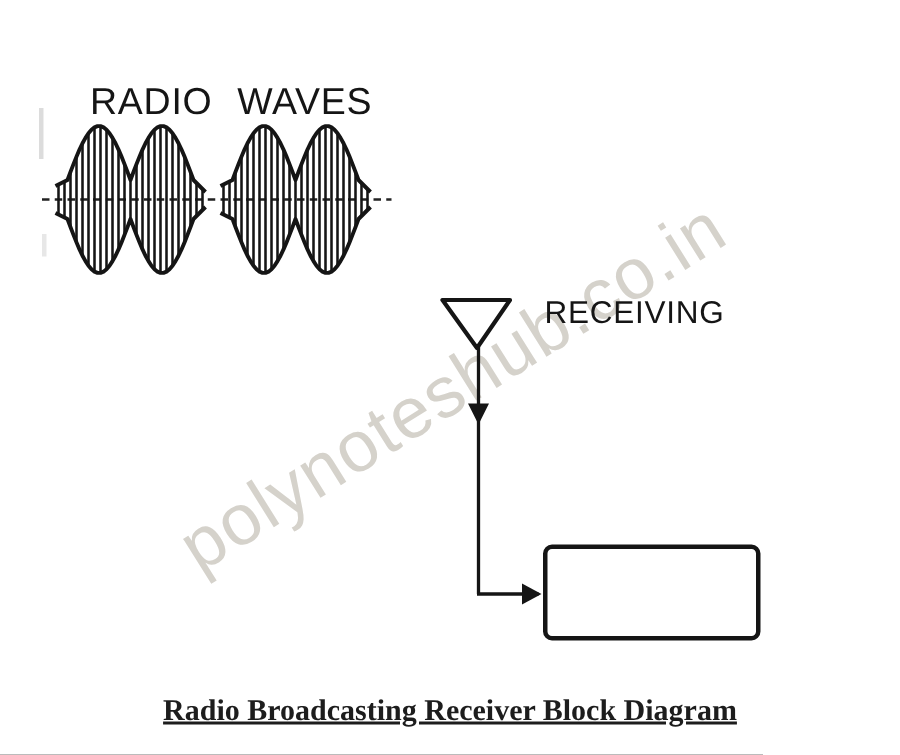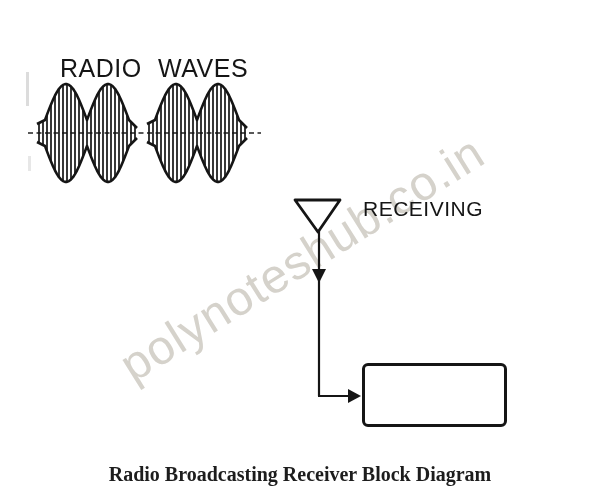--- a/index.html
+++ b/index.html
@@ -59,20 +59,21 @@
     background:transparent;
   }
   .caption{
     left:0; top:463px;
     width:600px;
     text-align:center;
     font-family:"Liberation Serif", serif;
     font-weight:700;
     font-size:20px;
     color:#1d1d1d;
+    text-decoration:underline;
   }
   .artifact{position:absolute;z-index:2;background:#c9c9c9;}
   .artifact.a1{left:26px; top:72px; width:3px; height:34px; opacity:.65;}
   .artifact.a2{left:28px; top:156px; width:3px; height:15px; opacity:.45;}
 </style>
 </head>
 <body>
 
 <div class="stage">
 

